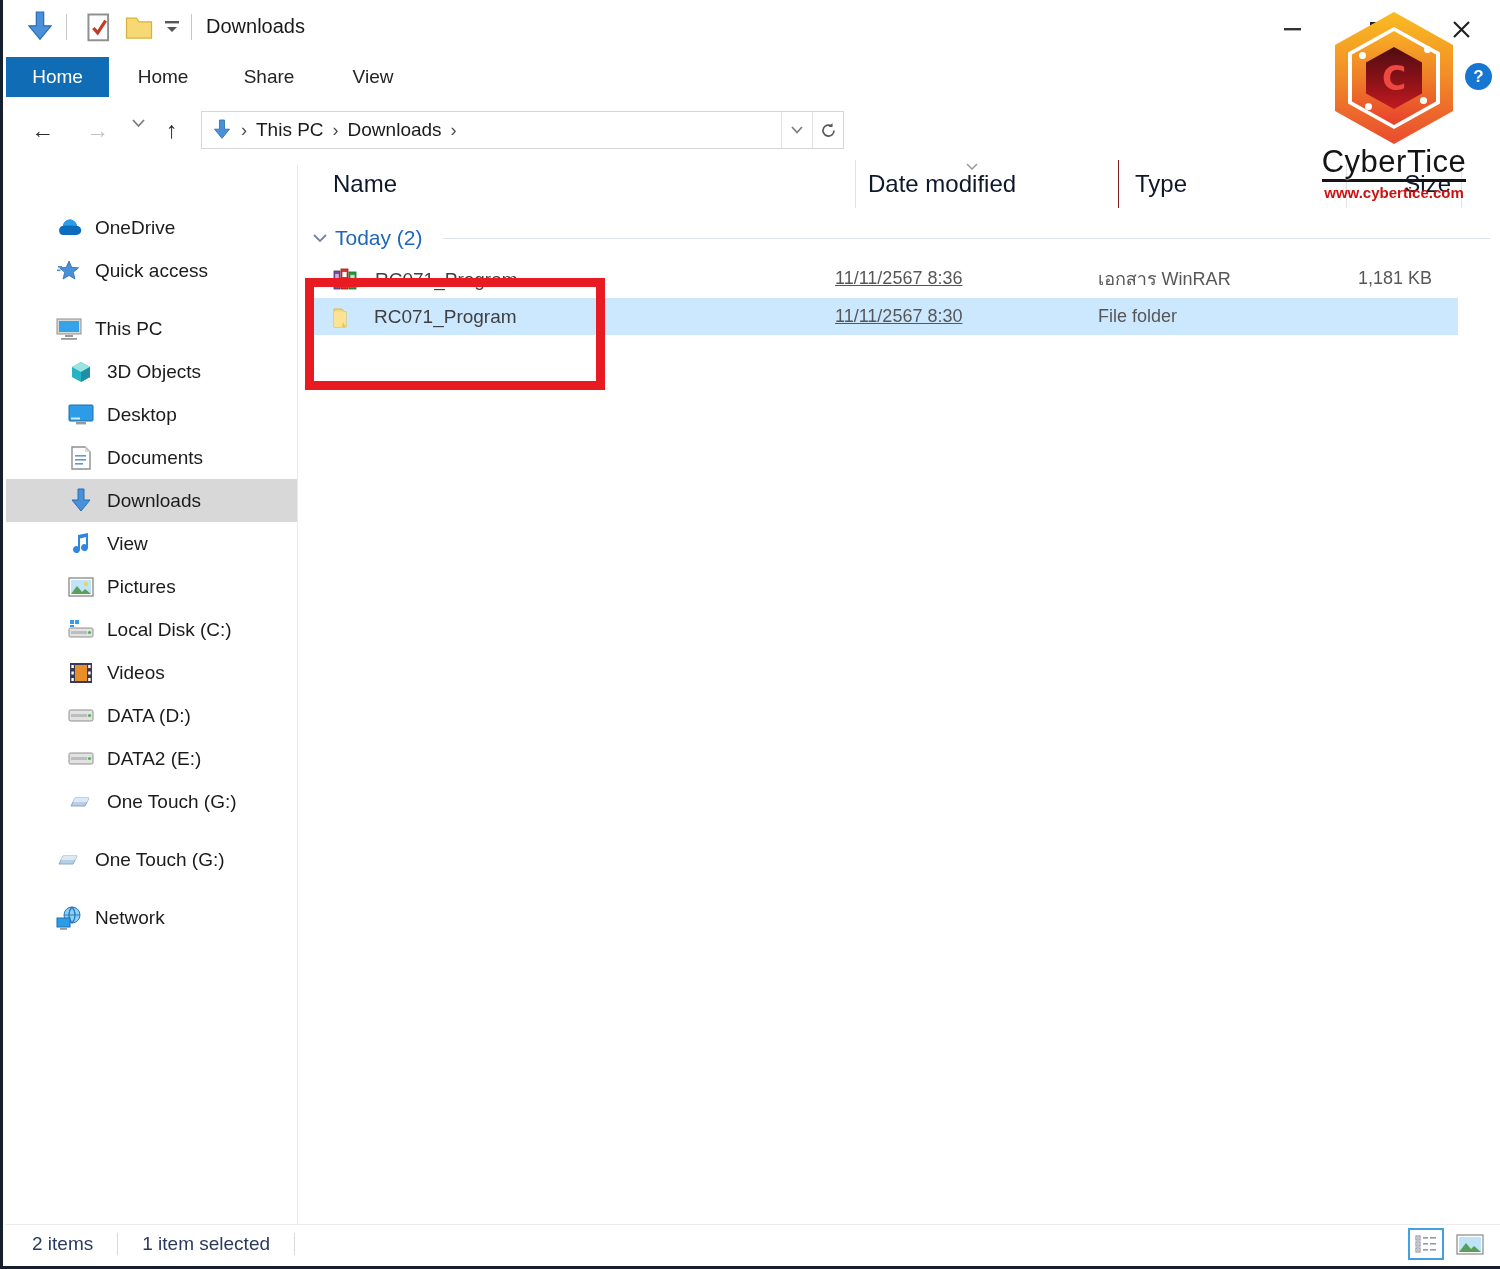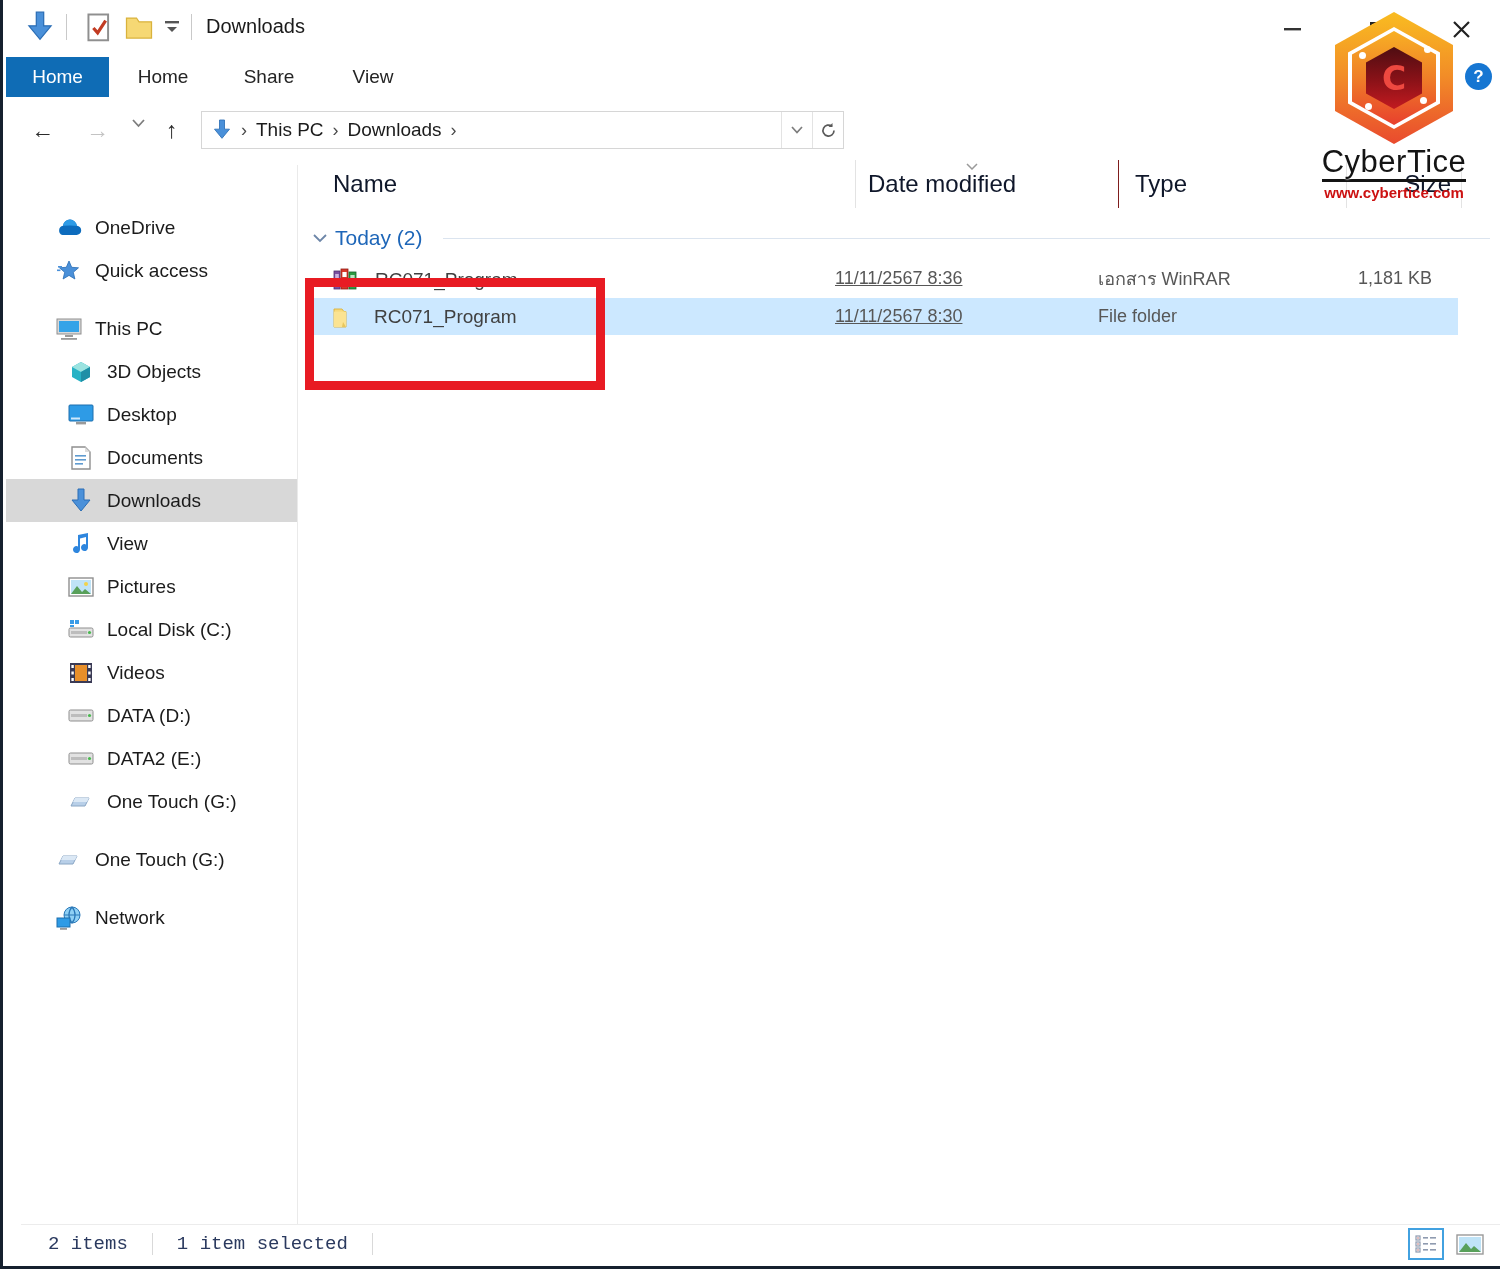--- a/index.html
+++ b/index.html
@@ -73,22 +73,22 @@
   .f-name{width:502px;display:flex;align-items:flex-end;gap:18px;font-size:19px;color:#404040;}
   .f-date{width:263px;text-decoration:underline;}
   .f-type{width:228px;}
   .f-size{width:106px;text-align:right;}
 
   
   .red-rect{position:absolute;left:302px;top:278px;width:300px;height:112px;
             border:9px solid #e81b23;box-sizing:border-box;z-index:40;pointer-events:none;}
 
   
-  .statusbar{position:absolute;left:18px;right:0;bottom:3px;height:38px;background:#fff;
-             border-top:1px solid #ececec;display:flex;align-items:center;font-size:19px;color:#2b3a5f;font-family:Liberation Mono, monospace;}
+  .statusbar{position:absolute;left:2px;right:0;bottom:3px;height:38px;background:#fff;
+             border-top:1px solid #ececec;display:flex;align-items:center;font-size:19px;color:#2b3a5f;}
   .st-count{margin-left:27px;}
   .st-div{width:1px;height:22px;background:#d9d9d9;margin:0 24px;}
   .st-right{margin-left:auto;display:flex;align-items:center;gap:8px;margin-right:12px;}
   .viewbtn{width:36px;height:32px;display:flex;align-items:center;justify-content:center;box-sizing:border-box;}
   .viewbtn.active{border:2px solid #42a1e0;}
 
   
   .watermark{position:absolute;top:12px;right:22px;width:168px;text-align:center;z-index:60;pointer-events:none;}
   .hex{clip-path:polygon(50% 0,100% 25%,100% 75%,50% 100%,0 75%,0 25%);}
   .hex-outer{width:118px;height:132px;margin:0 auto;position:relative;

